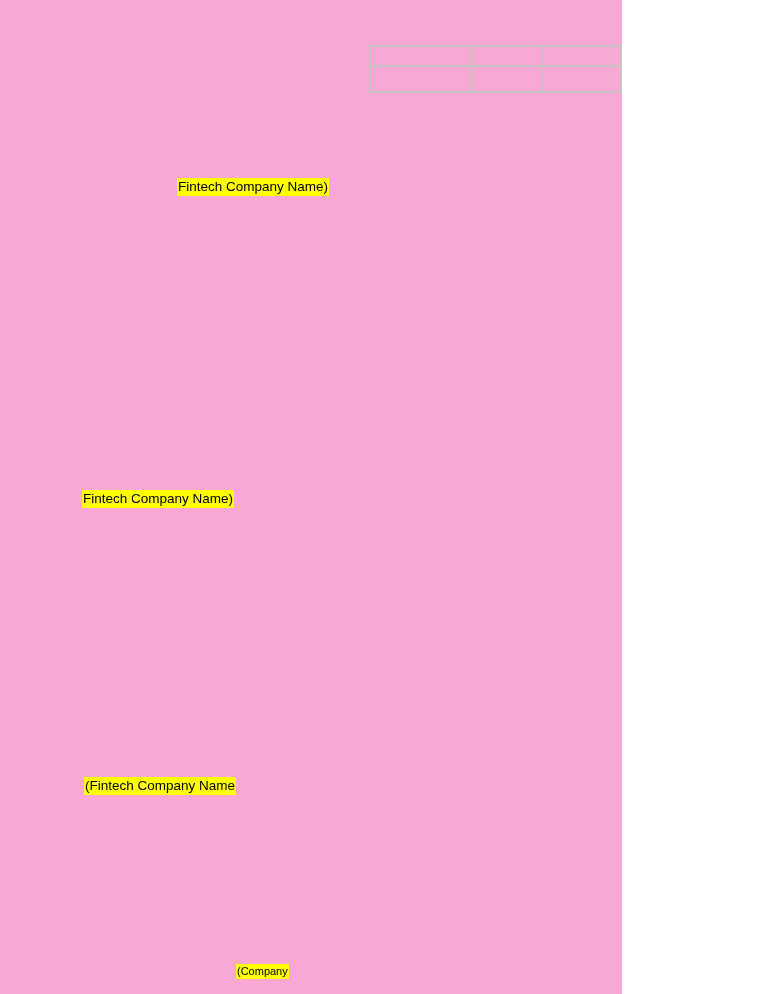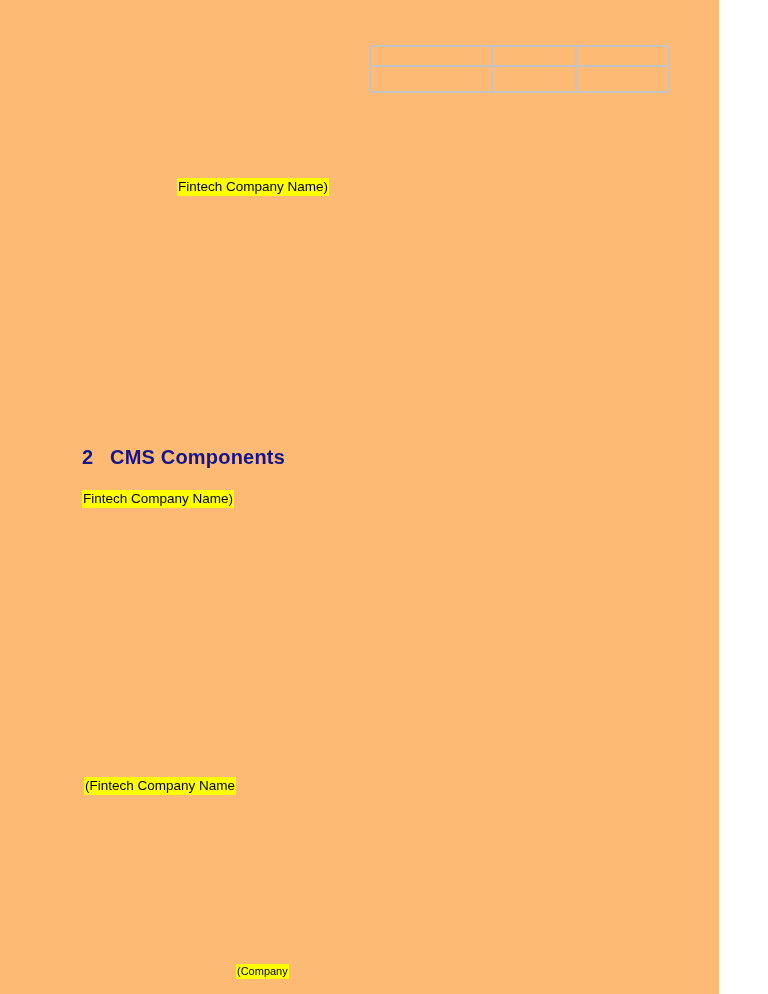--- a/index.html
+++ b/index.html
@@ -1,23 +1,23 @@
 <!DOCTYPE html>
 <html><head>
 <meta charset="utf-8">
 <style>
   html, body {
     margin: 0;
     padding: 0;
   }
   .page {
     position: relative;
-    width: 719px;
+    width: 622px;
     height: 994px;
-    background: #fdba74;
+    background: #f9a8d4;
     overflow: hidden;
     font-family: "Liberation Sans", "DejaVu Sans", sans-serif;
   }
 
   
   .header-table {
     position: absolute;
     left: 369px;
     top: 45px;
     border-collapse: collapse;
@@ -92,23 +92,20 @@
     <tr class="r2">
       <td></td>
       <td></td>
       <td></td>
     </tr>
   </tbody>
     </table>
 
   <span class="hl hl-1">Fintech Company Name)</span>
 
-  <h2 class="section-heading">
-    <span class="h-num">2</span><span>CMS Components</span>
-  </h2>
 
   <span class="hl hl-2">Fintech Company Name)</span>
 
   <span class="hl hl-3">(Fintech Company Name</span>
 
   <span class="hl hl-4">(Company</span>
 
 </div>
 
 </body></html>

